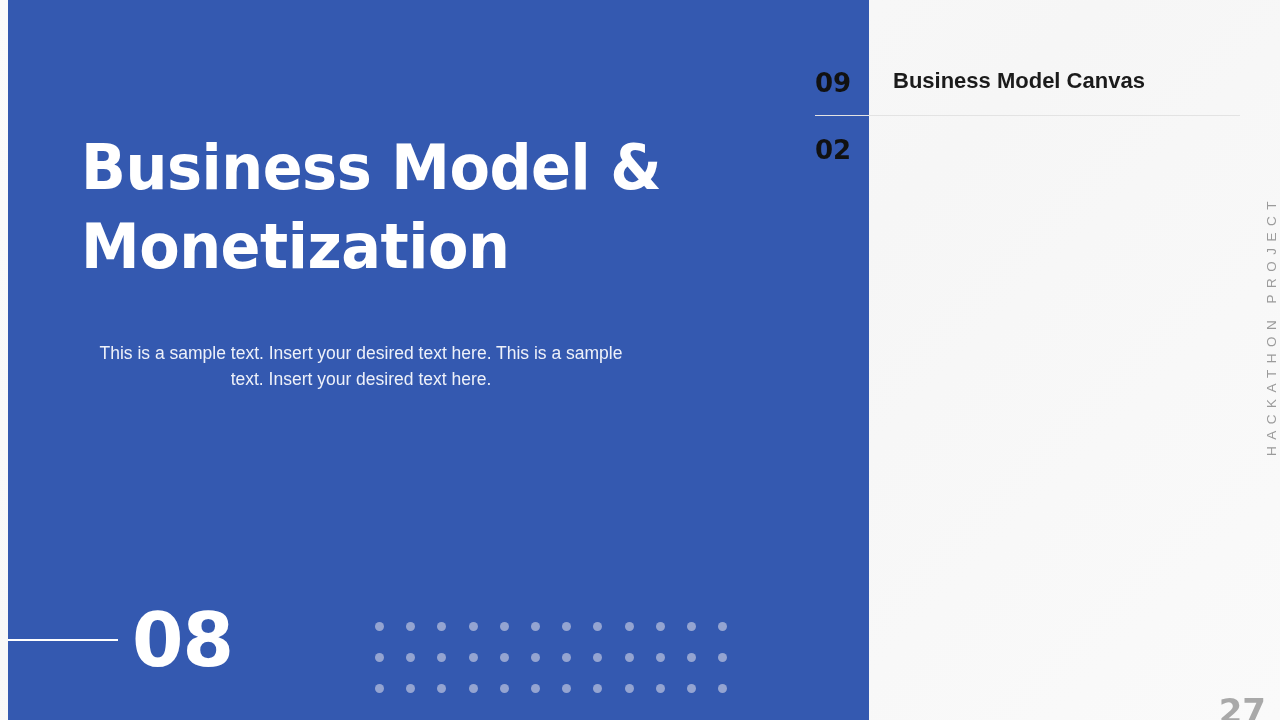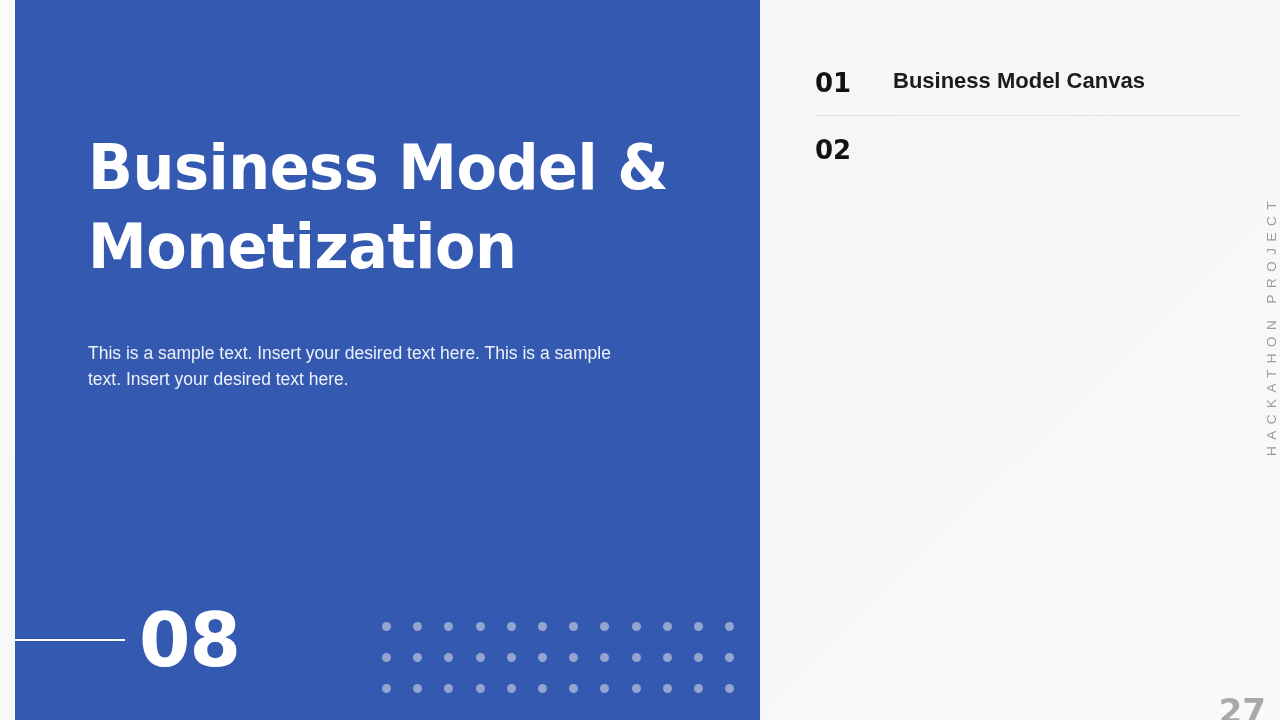--- a/index.html
+++ b/index.html
@@ -10,22 +10,22 @@
     font-family:"Liberation Sans", sans-serif;
   }
   .slide {
     position:relative;
     width:1280px; height:720px;
     background:linear-gradient(135deg,#fbfbfb 0%,#f6f6f6 55%,#fafafa 100%);
   }
 
   
   .left-panel {
-    position:absolute; left:15px; top:0;
-    width:745px; height:720px;
+    position:absolute; left:8px; top:0;
+    width:861px; height:720px;
     background:#3459b0;
   }
 
   .title {
     position:absolute;
     left:73px; top:128px;
     width:620px;
     color:#ffffff;
     font-family:"DejaVu Sans", sans-serif;
     font-weight:700;
@@ -38,20 +38,21 @@
   }
 
   .body-text {
     position:absolute;
     left:73px; top:341px;
     width:560px;
     color:#eef1f9;
     font-size:17.5px;
     line-height:25.5px;
     font-weight:400;
+    text-align:center;
   }
 
   .rule {
     position:absolute;
     left:0; top:639px;
     width:110px; height:2px;
     background:#ffffff;
   }
 
   .big-number {
@@ -195,21 +196,21 @@
         <span class="dot" style="background: rgb(148, 164, 209);"></span>
         <span class="dot" style="background: rgb(148, 164, 209);"></span>
       </div>
   </div>
 
   <div class="right-panel">
 
     <div class="item-list">
 
       <div class="list-item">
-        <div class="item-number">01</div>
+        <div class="item-number">09</div>
         <div class="item-label">Business Model Canvas</div>
       </div>
 
       <div class="list-item sep">
         <div class="item-number">02</div>
       </div>
 
 
     </div>
 

